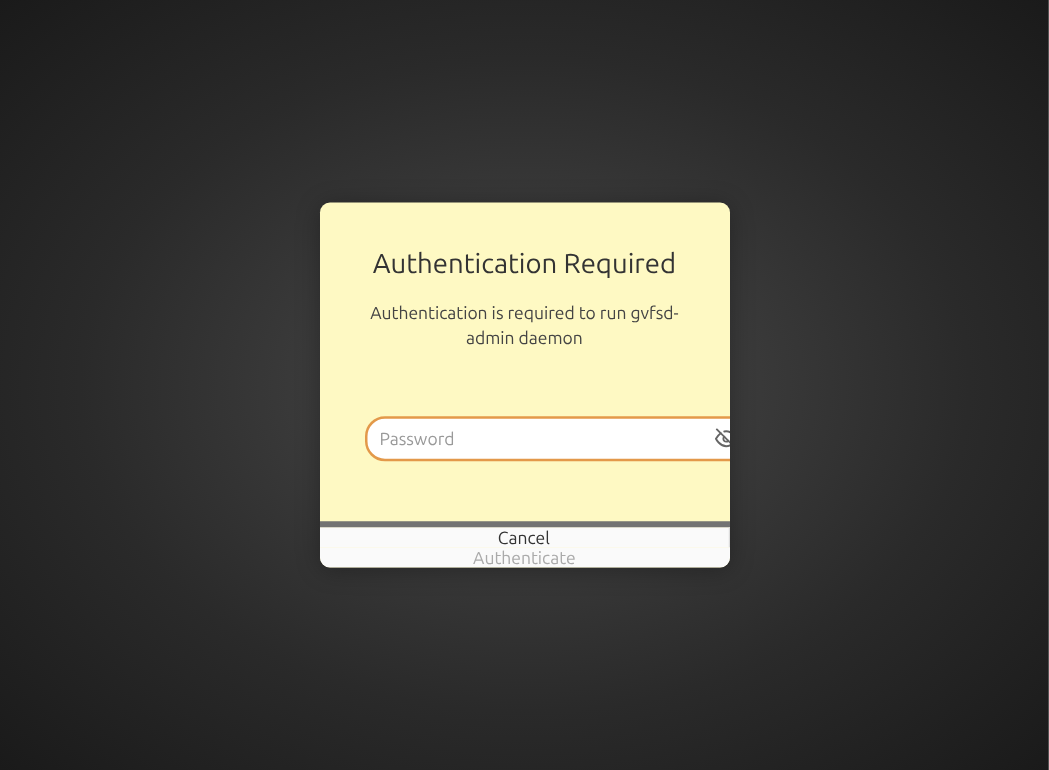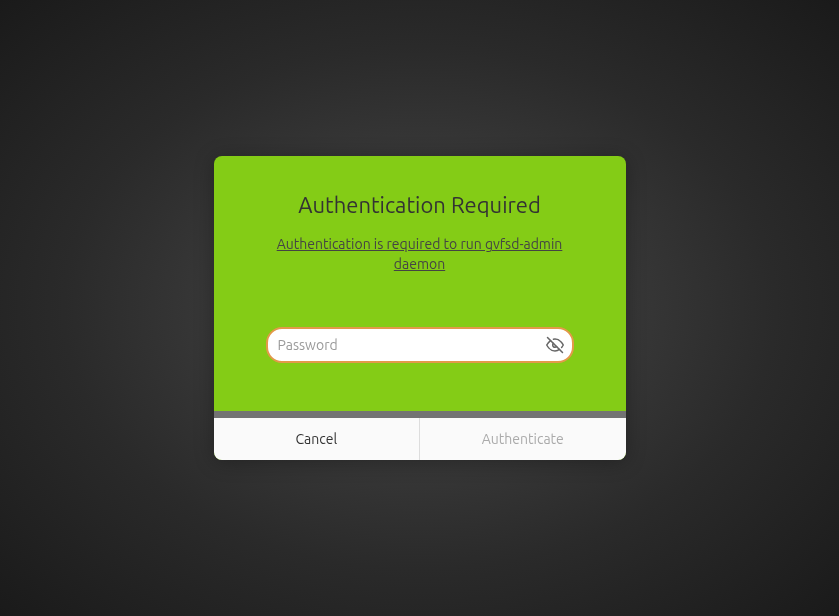--- a/index.html
+++ b/index.html
@@ -13,22 +13,22 @@
       height: 616px;
       background: radial-gradient(ellipse at center, #4a4a4a 0%, #2a2a2a 60%, #1a1a1a 100%);
       font-family: Ubuntu, "Segoe UI", Cantarell, sans-serif;
       display: flex;
       align-items: center;
       justify-content: center;
       overflow: hidden;
     }
     
     .dialog {
-      width: 412px;
-      background: #84cc16;
+      width: 328px;
+      background: #fef9c3;
       border-radius: 8px;
       overflow: hidden;
       box-shadow: 0 2px 20px rgba(0,0,0,0.3);
     }
     
     .dialog-body {
       padding: 36px 36px 48px 36px;
       text-align: center;
     }
     
@@ -38,21 +38,20 @@
       color: #333;
       margin-bottom: 18px;
     }
     
     .dialog-message {
       font-size: 14px;
       color: #444;
       line-height: 1.4;
       margin-bottom: 52px;
       padding: 0 4px;
-      text-decoration: underline;
     }
     
     .user-section {
       display: flex;
       flex-direction: column;
       align-items: center;
       margin-bottom: 26px;
     }
     
     .user-icon {
@@ -95,21 +94,22 @@
       transform: translateY(-50%);
       cursor: pointer;
       color: #666;
       display: flex;
       align-items: center;
       justify-content: center;
     }
     
     .button-row {
       display: flex;
-      border-top: 7px solid #737373;
+      border-top: 5px solid #737373;
+      flex-direction: column;
     }
     
     .dialog-button {
       flex: 1;
       height: 42px;
       border: none;
       background: #fafafa;
       font-size: 14px;
       font-family: inherit;
       cursor: pointer;

